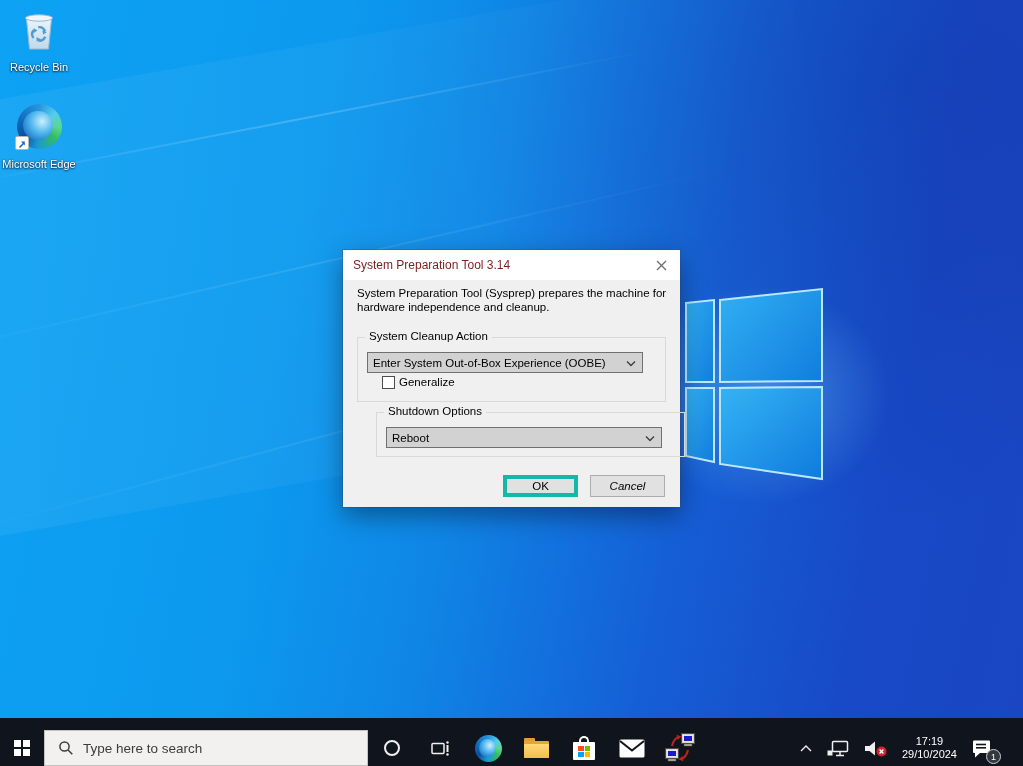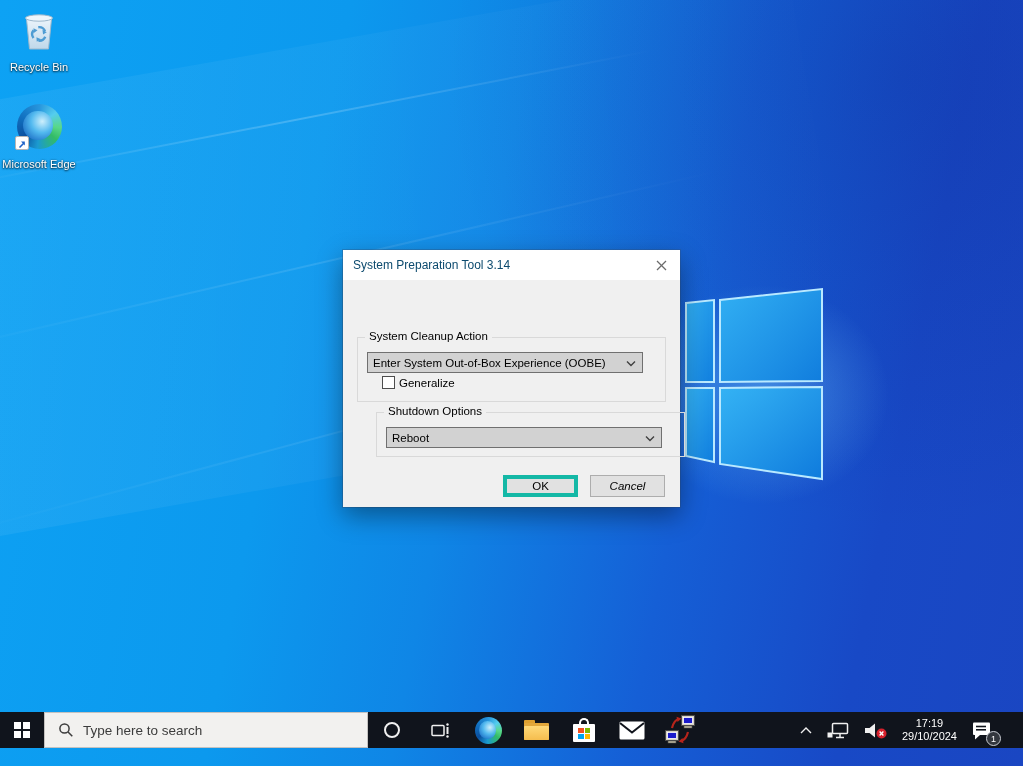--- a/index.html
+++ b/index.html
@@ -40,40 +40,40 @@
   .edge-lg { width:45px; height:45px; }
   .edge-sm { width:27px; height:27px; }
   .edge-wrap { position:relative; width:48px; height:48px; display:flex; align-items:center; justify-content:center; }
   .shortcut-badge { position:absolute; left:0; bottom:0; width:14px; height:14px; background:#fff;
     border:1px solid #b5b5b5; border-radius:2px; }
 
   
   .sysprep-dialog { position:absolute; left:343px; top:250px; width:337px; height:257px; background:#f0f0f0;
     box-shadow:0 9px 24px rgba(0,0,0,.38), 0 0 0 1px rgba(55,85,125,.35); font-size:11.5px; color:#000; }
   .dlg-titlebar { height:30px; background:#fff; display:flex; align-items:center; }
-  .dlg-title { padding-left:10px; font-size:12px; color:#0c4a6e; flex:1; }
+  .dlg-title { padding-left:10px; font-size:12px; color:#7f1d1d; flex:1; }
   .dlg-close { width:38px; height:30px; display:flex; align-items:center; justify-content:center; cursor:default; }
   .dlg-body { position:relative; height:227px; }
   .dlg-desc { position:absolute; left:14px; top:7px; line-height:13.5px; white-space:nowrap; }
   .groupbox { position:absolute; left:14px; width:309px; border:1px solid #d9d9d9; }
   #grp-cleanup { top:57px; height:65px; }
   #grp-shutdown { top:132px; height:45px;margin-left:19px; }
   .grp-label { position:absolute; top:-8px; left:7px; background:#f0f0f0; padding:0 4px; white-space:nowrap; }
   .combobox { position:absolute; left:9px; top:14px; width:276px; height:21px; background:#d2d2d2;
     border:1px solid #707070; display:flex; align-items:center; padding-left:5px; white-space:nowrap; }
   .combo-chevron { position:absolute; right:6px; top:7px; }
-  .checkbox-row { position:absolute; left:24px; top:38px; display:flex; align-items:center; gap:4px; }
+  .checkbox-row { position:absolute; left:24px; top:38px; display:flex; align-items:flex-start; gap:4px; }
   .checkbox { width:13px; height:13px; background:#fff; border:1px solid #4d4d4d; }
   .dlg-btn { position:absolute; top:195px; width:75px; height:22px; background:#e1e1e1; border:1px solid #adadad;
     font-size:11.5px; font-family:inherit; color:#000; display:flex; align-items:center; justify-content:center; }
   #btn-ok { left:160px; border:4px solid #14b8a6; }
   #btn-cancel { left:247px;font-style:italic; }
 
   
-  .taskbar { position:absolute; left:0; bottom:18px; width:1023px; height:36px; background:#10141c;
+  .taskbar { position:absolute; left:0; bottom:0; width:1023px; height:48px; background:#10141c;
     display:flex; align-items:flex-end; z-index:5; }
   .start-btn { width:44px; height:36px; display:flex; align-items:center; justify-content:center; }
   .start-icon { display:grid; grid-template-columns:7px 7px; grid-template-rows:7px 7px; gap:1.5px; }
   .start-icon span { background:#fff; }
   .search-box { width:324px; height:36px; background:#f2f1ef; border:1px solid #c4c2c0;
     display:flex; align-items:center; padding-left:13px; gap:9px; }
   .search-input { border:none; outline:none; background:transparent; font-size:13.5px; color:#202020;
     width:250px; font-family:inherit; }
   .search-input::placeholder { color:#3c3c3c; opacity:1; }
   .tb-btn { width:48px; height:36px; display:flex; align-items:center; justify-content:center; }
@@ -165,20 +165,24 @@
     <div class="dlg-titlebar">
       <div class="dlg-title">System Preparation Tool 3.14</div>
       <div class="dlg-close">
         <svg width="11" height="11" viewBox="0 0 11 11">
           <line x1="1" y1="1" x2="10" y2="10" stroke="#6b6b6b" stroke-width="1.2"></line>
           <line x1="10" y1="1" x2="1" y2="10" stroke="#6b6b6b" stroke-width="1.2"></line>
         </svg>
       </div>
     </div>
     <div class="dlg-body">
+      <div class="dlg-desc">
+        <div>System Preparation Tool (Sysprep) prepares the machine for</div>
+        <div>hardware independence and cleanup.</div>
+      </div>
 
       <div class="groupbox" id="grp-cleanup">
         <span class="grp-label">System Cleanup Action</span>
         <div class="combobox">
           <span>Enter System Out-of-Box Experience (OOBE)</span>
           <svg class="combo-chevron" width="10" height="7" viewBox="0 0 10 7">
             <polyline points="1,1.5 5,5.5 9,1.5" fill="none" stroke="#404040" stroke-width="1.4"></polyline>
           </svg>
         </div>
         <div class="checkbox-row">

